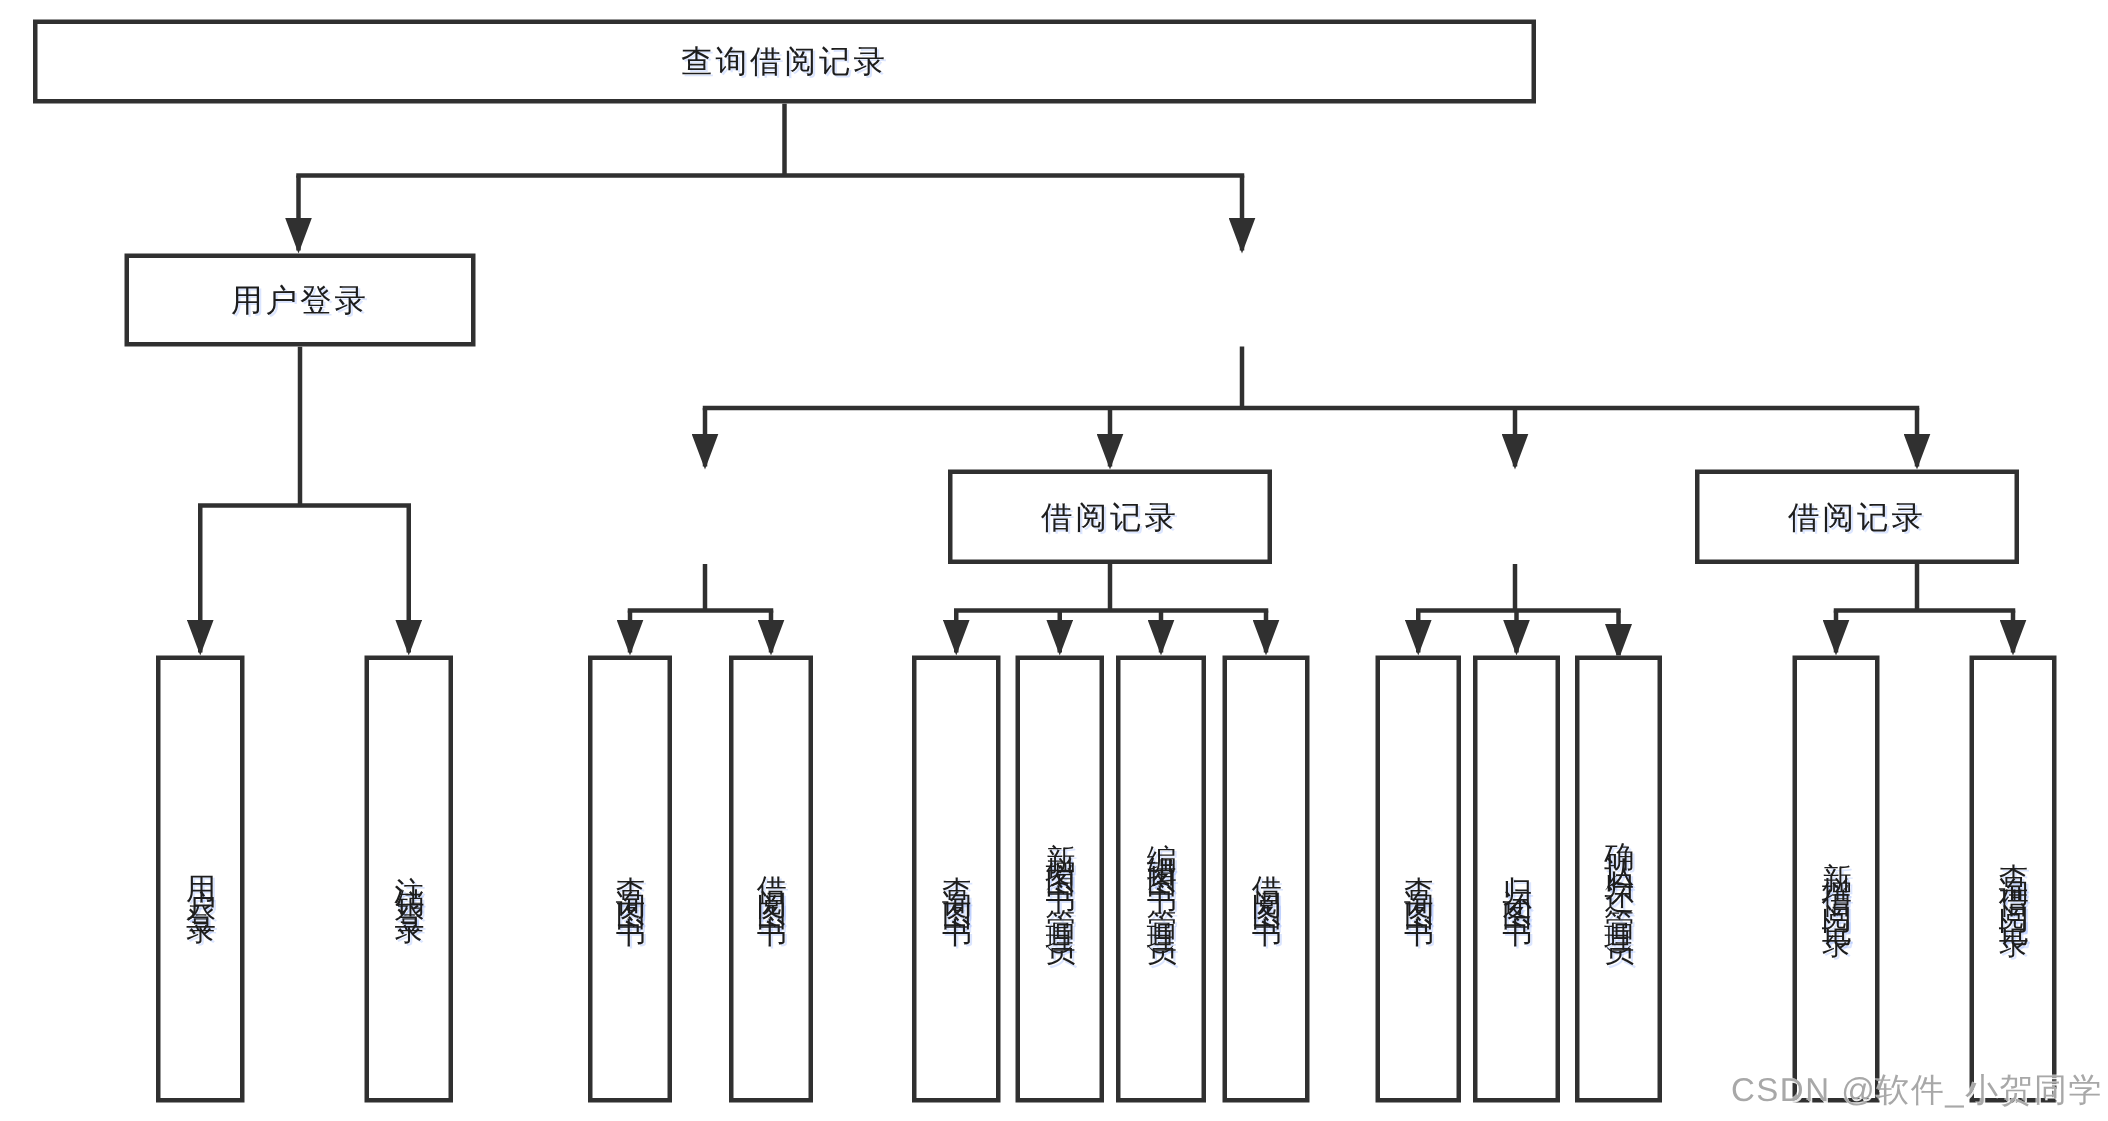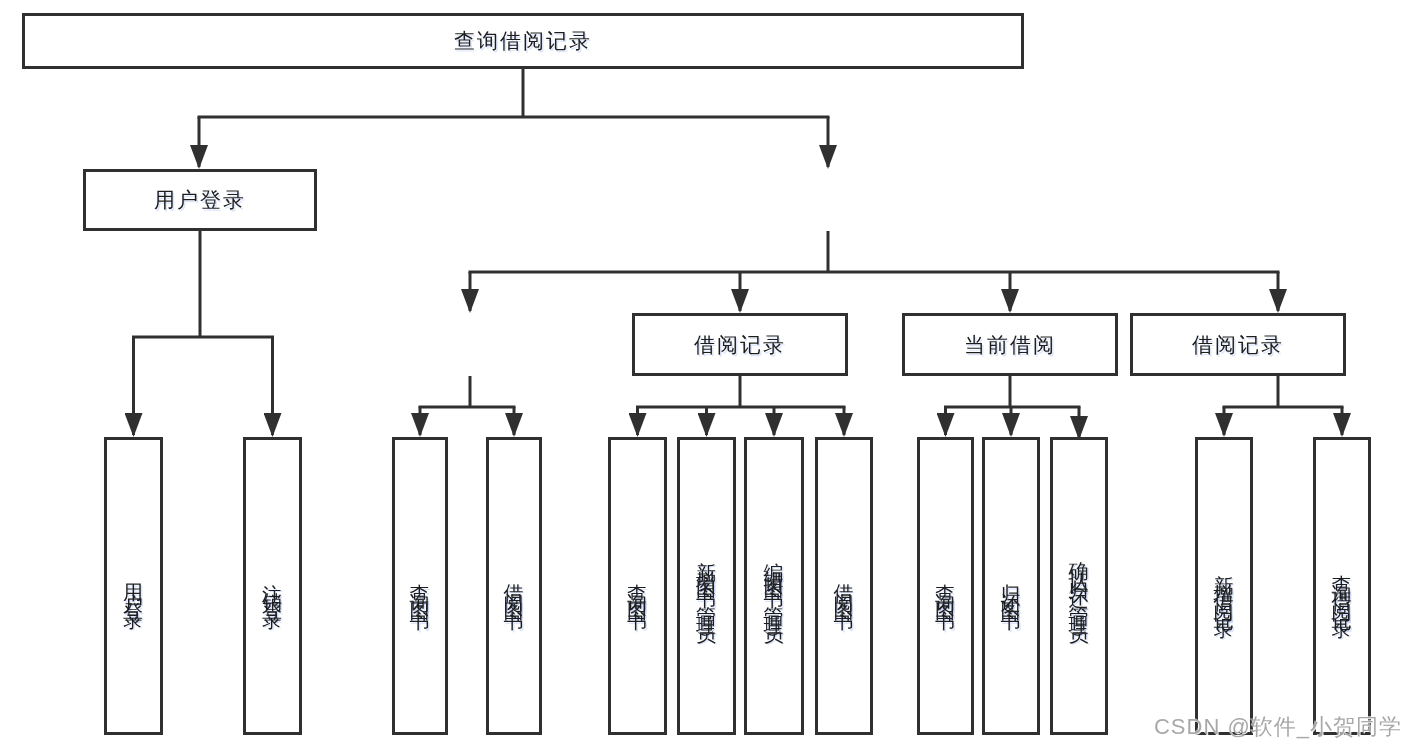--- a/index.html
+++ b/index.html
@@ -119,21 +119,20 @@
       <line x1="1224" y1="407" x2="1224" y2="435" marker-end="url(#arw)"></line>
       <line x1="1342" y1="407" x2="1342" y2="435" marker-end="url(#arw)"></line>
     </g>
   </svg>
 
   <div class="node hbox" style="left:22px;top:13px;width:1002px;height:56px;">查询借阅记录</div>
 
   <div class="node hbox" style="left:83px;top:169px;width:234px;height:62px;">用户登录</div>
 
   <div class="node hbox" style="left:632px;top:313px;width:216px;height:63px;">借阅记录</div>
-  <div class="node hbox" style="left:902px;top:313px;width:216px;height:63px;">当前借阅</div>
   <div class="node hbox" style="left:1130px;top:313px;width:216px;height:63px;">借阅记录</div>
 
   <div class="node vbox" style="left:104px;width:59px;">用户登录</div>
   <div class="node vbox" style="left:243px;width:59px;">注销登录</div>
 
   <div class="node vbox" style="left:392px;width:56px;">查询图书</div>
   <div class="node vbox" style="left:486px;width:56px;">借阅图书</div>
 
   <div class="node vbox" style="left:608px;width:59px;">查询图书</div>
   <div class="node vbox" style="left:677px;width:59px;">新增图书（管理员）</div>

